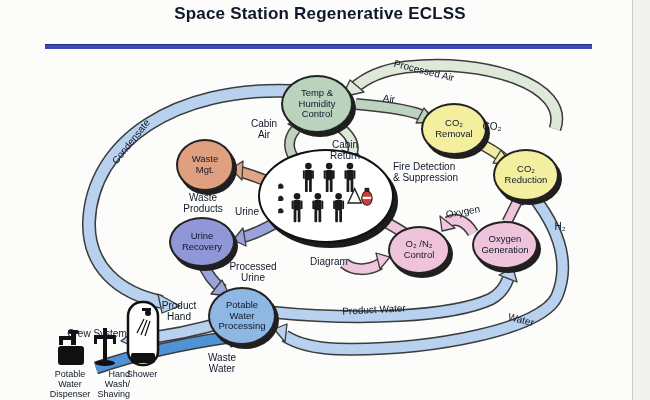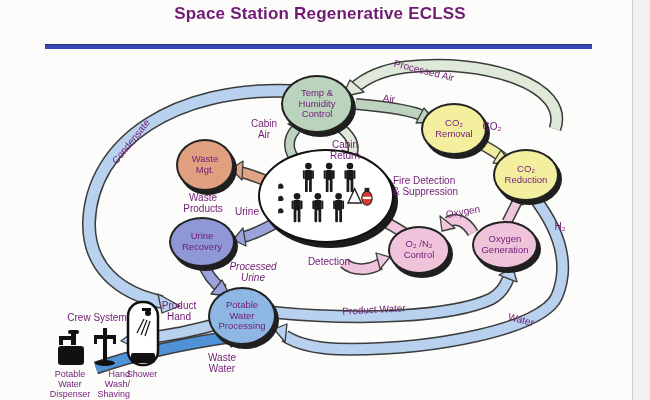--- a/index.html
+++ b/index.html
@@ -1,17 +1,17 @@
 <!DOCTYPE html>
 <html style="--c-rule_blue: #3a49b5; --c-outline: #3c3c3c; --c-green_node: #b9d3bd; --c-green_arrow: #bdd3bf; --c-pale_green_arrow: #dfe9da; --c-yellow_node: #f3ef9f; --c-yellow_arrow: #f0eda2; --c-salmon_node: #e0a080; --c-salmon_arrow: #e2a486; --c-periwinkle_node: #8f97d6; --c-periwinkle_arrow: #9aa3dc; --c-pink_node: #efc4da; --c-pink_arrow: #f0c6dc; --c-blue_node: #8fb7e3; --c-blue_band: #b7d1ee; --c-dark_blue_arrow: #4f93d6; --c-extinguisher_red: #d83a30;"><head>
 <meta charset="utf-8">
 <style>
   html,body{margin:0;padding:0;background:#ffffff;}
   .stage{position:relative;width:650px;height:400px;background:#fcfcfa;overflow:hidden;
-         font-family:"Liberation Sans","DejaVu Sans",sans-serif;color:#701a75;}
+         font-family:"Liberation Sans","DejaVu Sans",sans-serif;color:#0f172a;}
   .page-edge{position:absolute;right:0;top:0;width:17px;height:100%;background:#f1f1ef;
              border-left:1px solid #c9c9c7;z-index:6;}
   .title{position:absolute;left:0;top:4px;width:640px;text-align:center;font-weight:bold;
          font-size:17px;line-height:1.18;letter-spacing:.2px;z-index:5;}
   .rule{position:absolute;left:45px;top:44px;width:547px;height:4px;
         background:var(--c-rule_blue);border-top:1px solid #232f7d;z-index:5;}
   svg.arrows{position:absolute;left:0;top:0;z-index:1;}
   .arrow-outline{fill:none;stroke:var(--c-outline);}
   .af{fill:none;}
   .green{stroke:var(--c-green_arrow);} .green-h{fill:var(--c-green_arrow);}
@@ -205,38 +205,38 @@
   </div>
 
   <div class="lbl" style="left:379px;top:65px;width:90px;transform:rotate(14deg);">Processed Air</div>
   <div class="lbl" style="left:369px;top:93px;width:40px;transform:rotate(7deg);">Air</div>
   <div class="lbl" style="left:239px;top:118px;width:50px;">Cabin
 Air</div>
   <div class="lbl" style="left:320px;top:139px;width:50px;">Cabin
 Return</div>
   <div class="lbl" style="left:477px;top:121px;width:30px;">CO₂</div>
   <div class="lbl" style="left:91px;top:136px;width:80px;transform:rotate(-51deg);">Condensate</div>
-  <div class="lbl" style="left:393px;top:175px;width:95px;text-align:left;">Fire Detection
+  <div class="lbl" style="left:393px;top:161px;width:95px;text-align:left;">Fire Detection
 &amp; Suppression</div>
   <div class="lbl" style="left:168px;top:192px;width:70px;">Waste
 Products</div>
   <div class="lbl" style="left:227px;top:206px;width:40px;">Urine</div>
-  <div class="lbl" style="left:218px;top:261px;width:70px;font-style:italic;">Processed
+  <div class="lbl" style="left:218px;top:261px;width:70px;">Processed
 Urine</div>
   <div class="lbl" style="left:438px;top:206px;width:50px;transform:rotate(-10deg);">Oxygen</div>
   <div class="lbl" style="left:549px;top:221px;width:22px;">H₂</div>
-  <div class="lbl" style="left:305px;top:256px;width:48px;">Detection</div>
+  <div class="lbl" style="left:305px;top:256px;width:48px;">Diagram</div>
   <div class="lbl" style="left:149px;top:300px;width:60px;">Product
 Hand</div>
   <div class="lbl" style="left:329px;top:304px;width:90px;transform:rotate(-3deg);">Product Water</div>
   <div class="lbl" style="left:501px;top:314px;width:40px;transform:rotate(14deg);">Water</div>
   <div class="lbl" style="left:192px;top:352px;width:60px;">Waste
 Water</div>
 
-  <div class="lbl" style="left:57px;top:312px;width:80px;text-align:center;">Crew System</div>
+  <div class="lbl" style="left:57px;top:328px;width:80px;text-align:center;">Crew System</div>
   <svg class="crew-icons" width="130" height="72" viewBox="0 0 130 72">
     <g fill="#111">
       <rect x="31" y="36" width="5" height="11"></rect>
       <rect x="19" y="38" width="15" height="4"></rect>
       <rect x="19" y="41" width="4" height="6"></rect>
       <rect x="28" y="32" width="11" height="4" rx="2"></rect>
       <rect x="18" y="48" width="26" height="19" rx="3"></rect>
     </g>
     <g fill="#111">
       <rect x="63" y="30" width="4" height="8"></rect>

